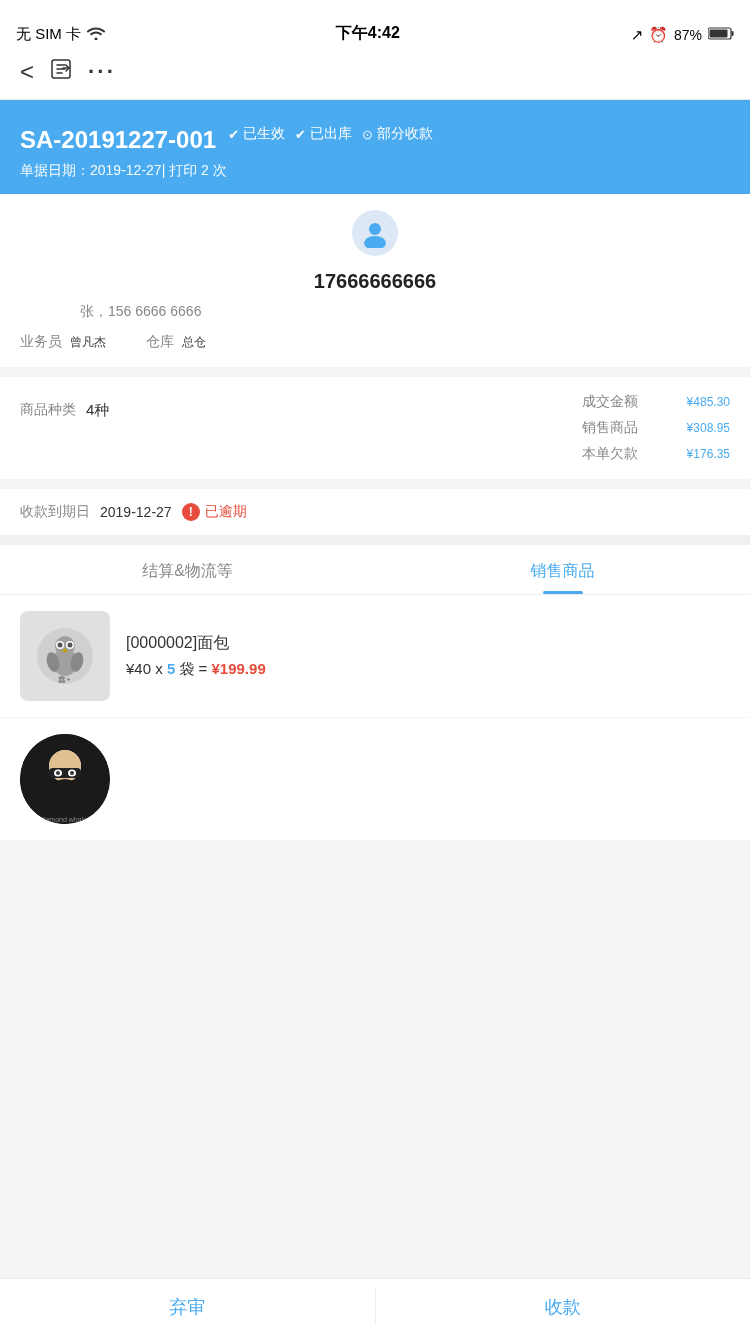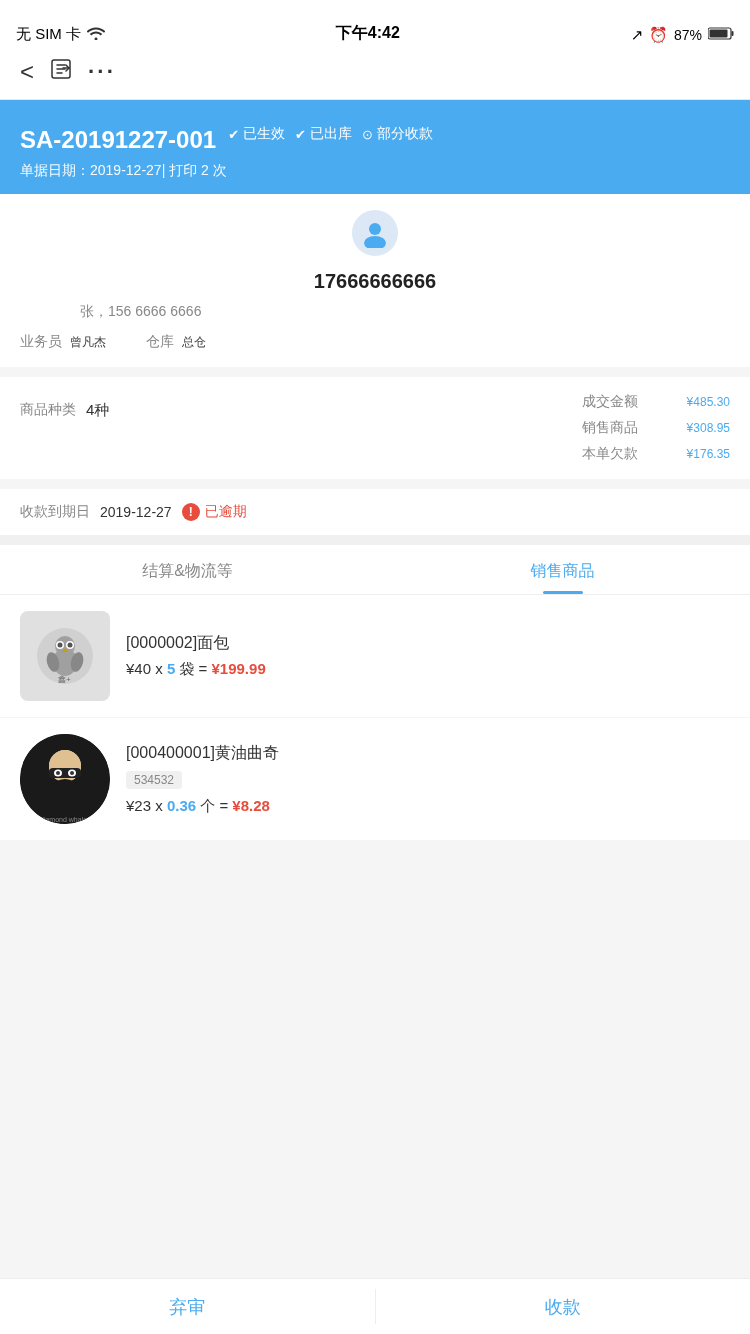--- a/index.html
+++ b/index.html
@@ -553,34 +553,20 @@
         <circle cx="52" cy="39" r="2" fill="#333"></circle>
 
         <ellipse cx="45" cy="65" rx="18" ry="20" fill="#1a1a1a"></ellipse>
 
         <ellipse cx="25" cy="60" rx="7" ry="14" fill="#1a1a1a" transform="rotate(20 25 60)"></ellipse>
         <ellipse cx="65" cy="60" rx="7" ry="14" fill="#1a1a1a" transform="rotate(-20 65 60)"></ellipse>
 
         <text x="20" y="88" font-size="7" fill="#888" font-family="sans-serif">diamond whale</text>
       </svg>
     </div>
-    <div class="product-info">
-      <div class="product-name">
-        <span>[000400001]</span><span>黄油曲奇</span>
-      </div>
-      <div class="product-tag">534532</div>
-      <div class="product-price">
-        <span>¥23</span>
-        <span> x </span>
-        <span class="highlight">0.36</span>
-        <span>个</span>
-        <span> = </span>
-        <span class="product-total">¥8.28</span>
-      </div>
-    </div>
   </div>
 
 </div>
 
 <div style="height:70px;"></div>
 
 <div class="bottom-bar">
   <button class="bottom-btn cancel">弃审</button>
   <div class="bottom-divider"></div>
   <button class="bottom-btn confirm">收款</button>

